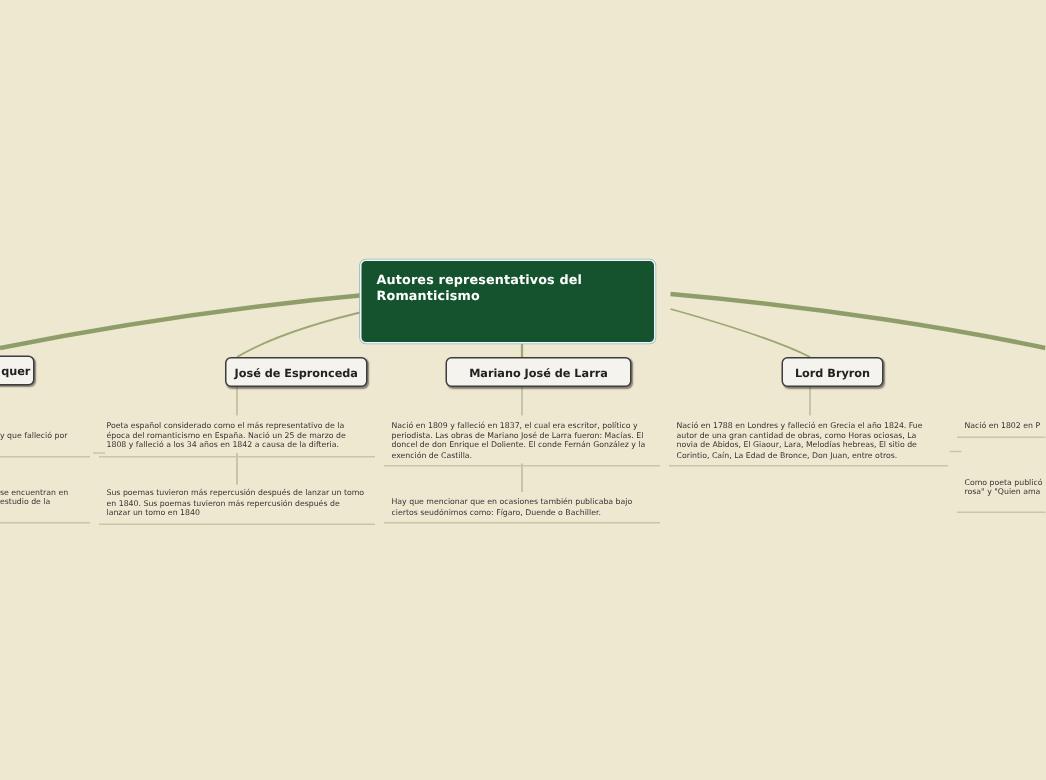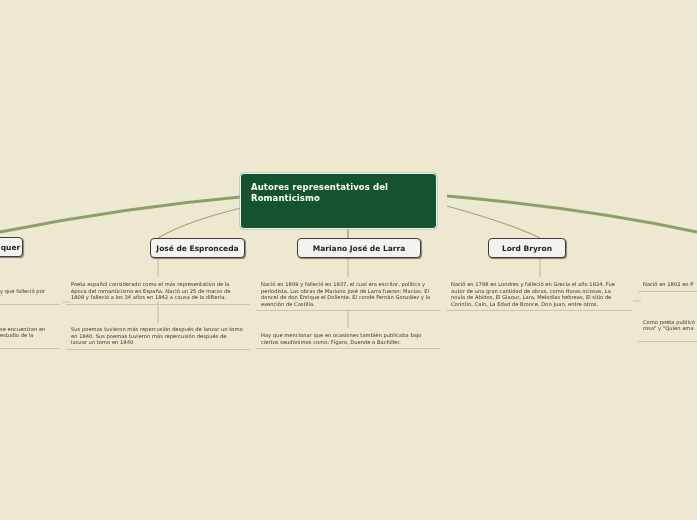--- a/index.html
+++ b/index.html
@@ -123,21 +123,21 @@
 <div class="topic" style="left:297px; top:238px; width:124px;">
   <span>Mariano José de Larra</span>
 </div>
 <div class="note" style="left:256px; top:281px; width:184px;">
   <div class="note-inner">Nació en 1809 y falleció en 1837, el cual era escritor, político y periodista. Las obras de Mariano José de Larra fueron: Macías. El doncel de don Enrique el Doliente. El conde Fernán González y la exención de Castilla.</div>
 </div>
 <div class="note" style="left:256px; top:332px; width:184px;">
   <div class="note-inner">Hay que mencionar que en ocasiones también publicaba bajo ciertos seudónimos como: Fígaro, Duende o Bachiller.</div>
 </div>
 
-<div class="topic" style="left:488px; top:238px; width:78px;">
+<div class="topic" style="left:521px; top:238px; width:68px;">
   <span>Lord Bryron</span>
 </div>
 <div class="note" style="left:446px; top:281px; width:186px;">
   <div class="note-inner">Nació en 1788 en Londres y falleció en Grecia el año 1824. Fue autor de una gran cantidad de obras, como Horas ociosas, La novia de Abidos, El Giaour, Lara, Melodías hebreas, El sitio de Corintio, Caín, La Edad de Bronce, Don Juan, entre otros.</div>
 </div>
 
 <div class="note" style="left:638px; top:281px; width:90px; white-space:nowrap;">
   <div class="note-inner">Nació en 1802 en P</div>
 </div>
 <div class="note" style="left:638px; top:312px; width:90px; white-space:pre-line;">

